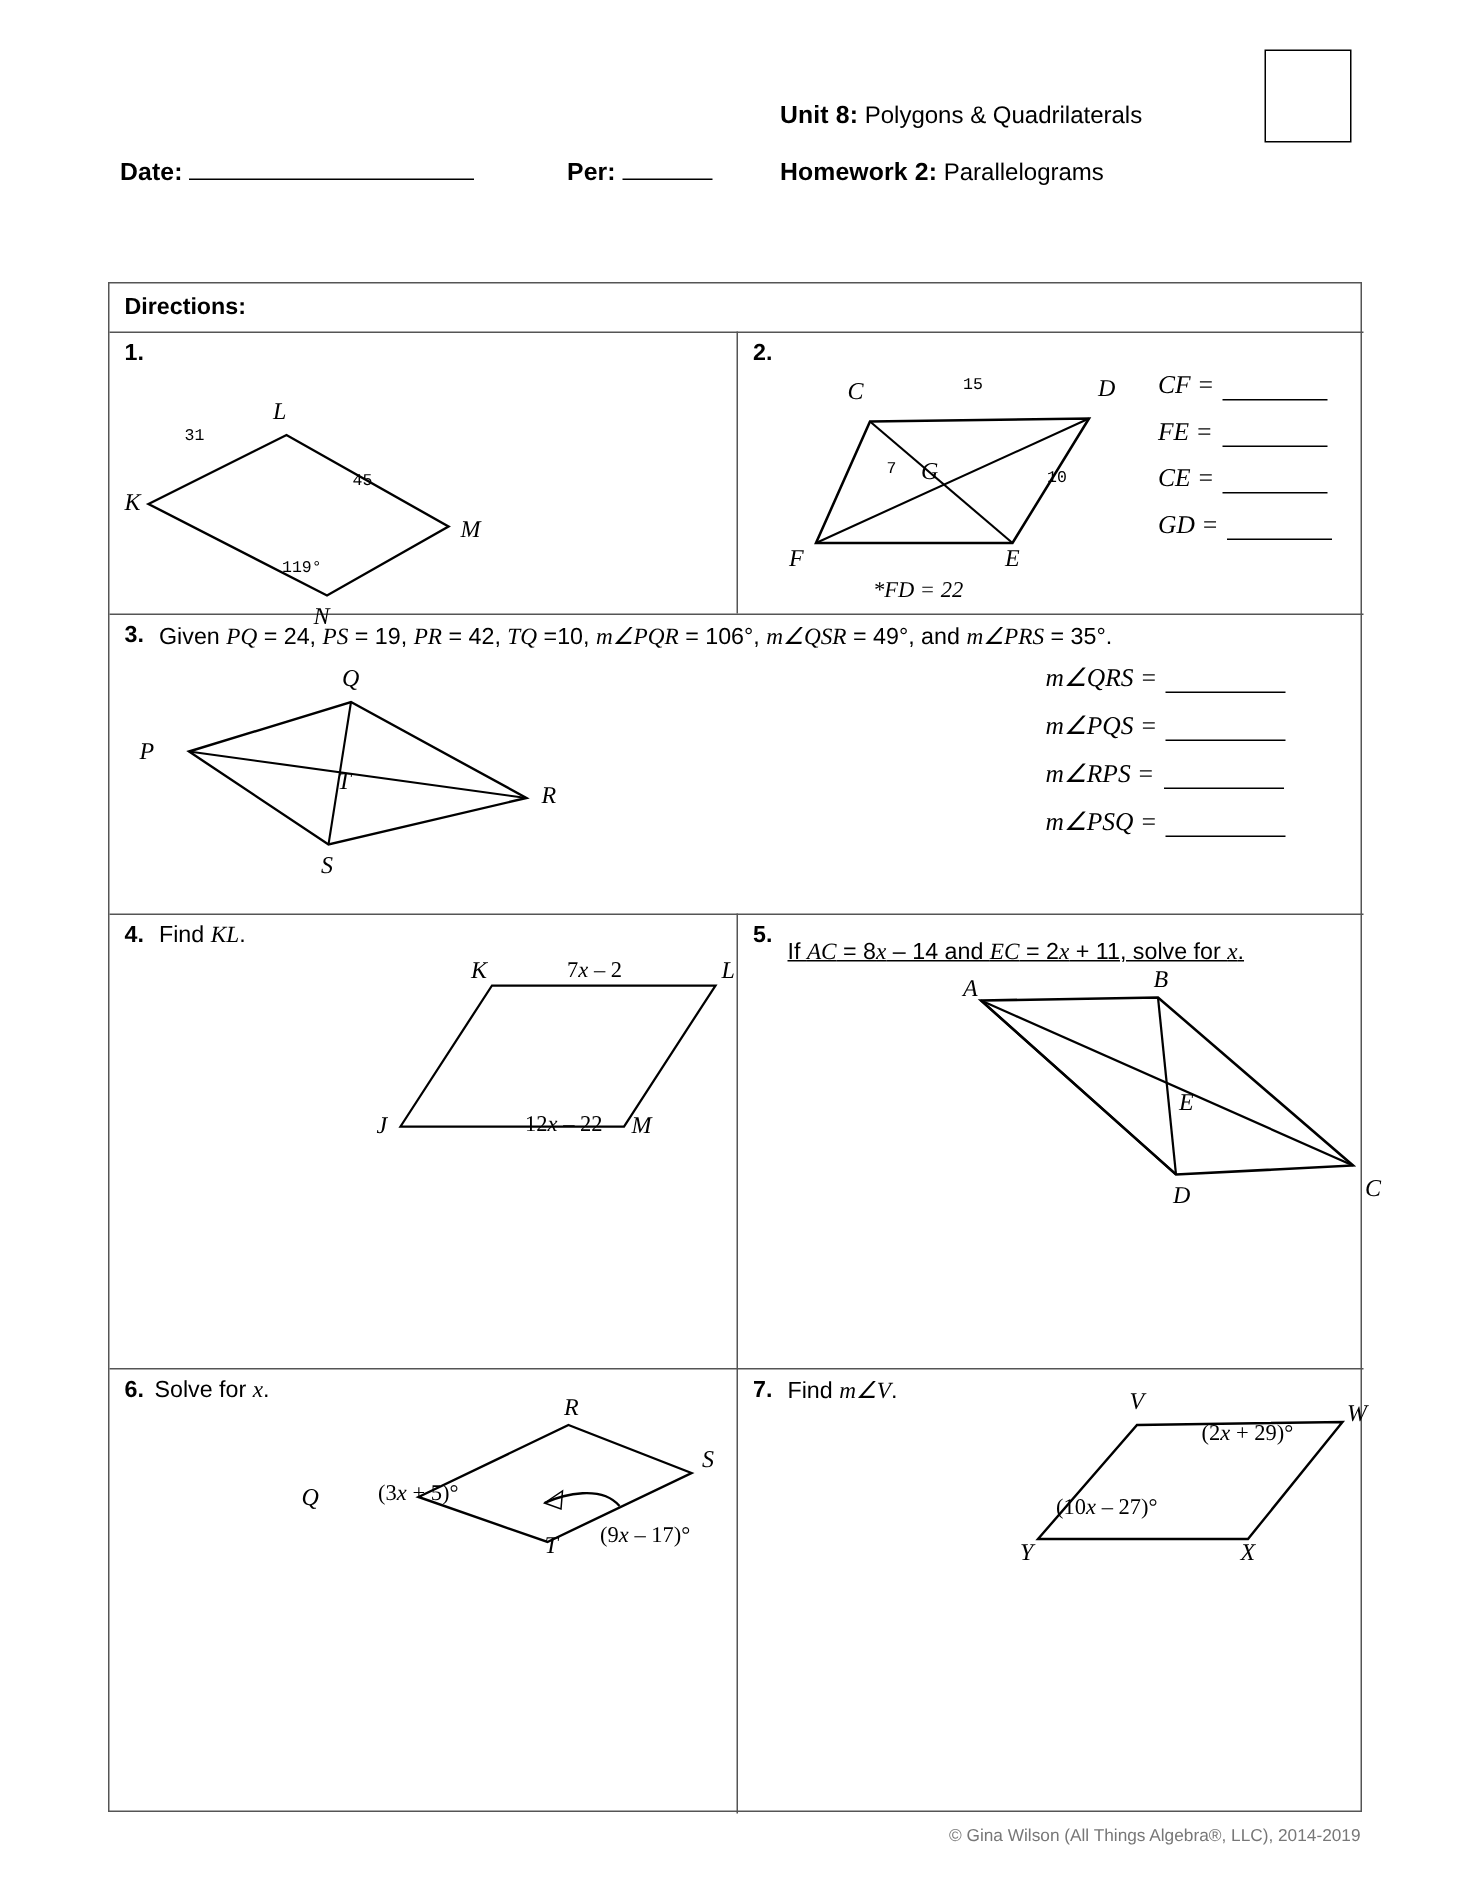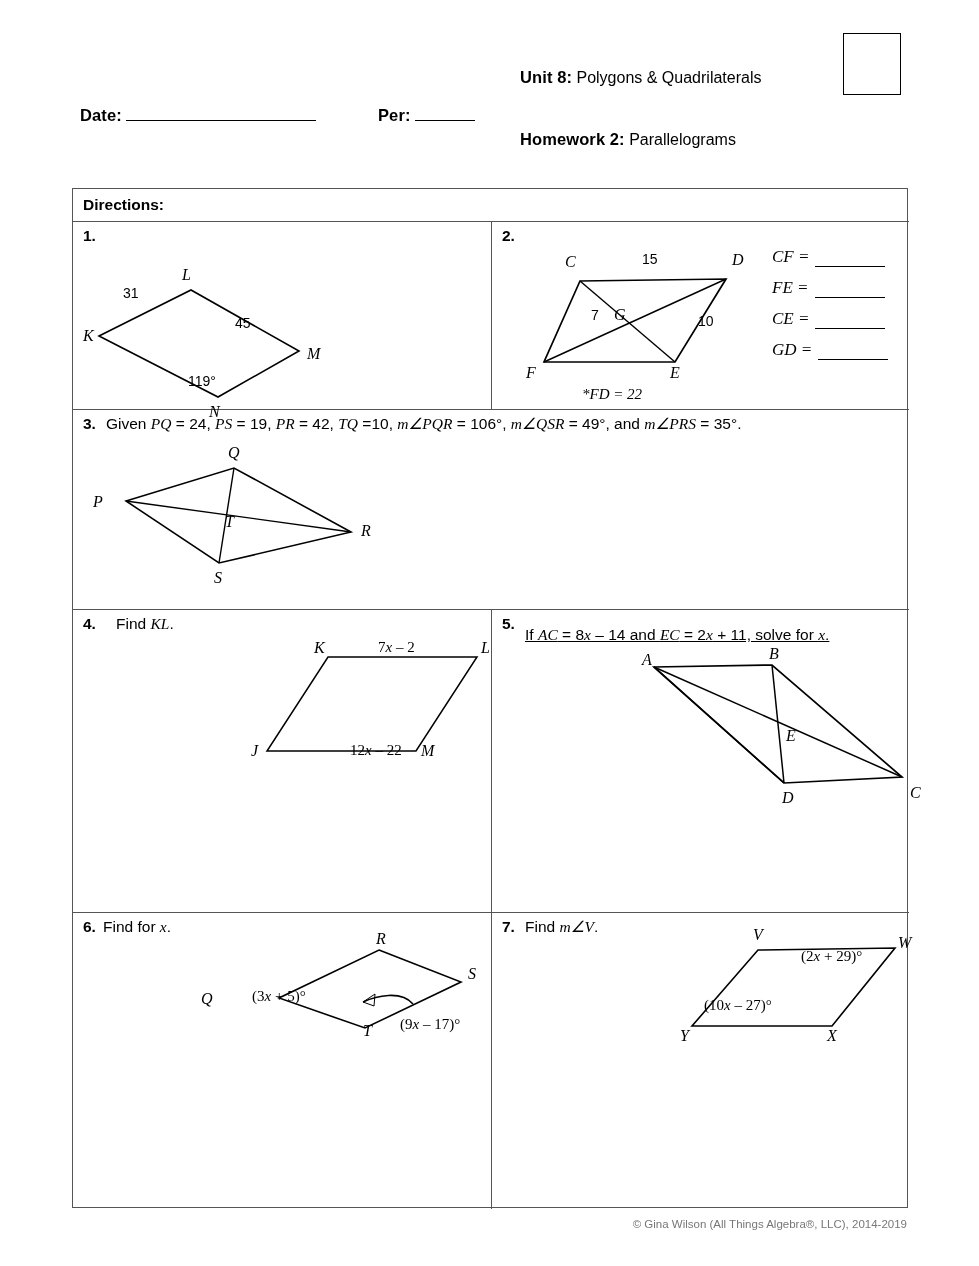--- a/index.html
+++ b/index.html
@@ -19,21 +19,21 @@
   .header { position: absolute; left: 0; top: 0; width: 979px; height: 180px; }
 
   .hdr-line { position: absolute; white-space: nowrap; }
   .lbl-bold { font-weight: bold; font-size: 16.5px; letter-spacing: .1px; }
   .lbl-reg  { font-weight: normal; font-size: 16px; }
 
   .name-lbl { left: 80px; top: 68px; }
   .date-lbl { left: 80px; top: 106px; }
   .per-lbl  { left: 378px; top: 106px; }
   .unit-lbl { left: 520px; top: 68px; }
-  .hw-lbl   { left: 520px; top: 106px; margin-top: 24px; }
+  .hw-lbl   { left: 520px; top: 106px; }
 
   .blank-line {
     display: inline-block;
     border-bottom: 1.6px solid #000;
     vertical-align: baseline;
   }
   .bl-name { width: 340px; }
   .bl-date { width: 190px; }
   .bl-per  { width: 60px; }
 
@@ -95,22 +95,22 @@
   
   .dlabel {
     position: absolute;
     font-family: "Liberation Serif", serif;
     font-style: italic;
     font-size: 16px;
     white-space: nowrap;
   }
   .dnum {
     position: absolute;
-    font-family: Liberation Sans, sans-serif;
-    font-size: 14px;
+    font-family: Liberation Mono, monospace;
+    font-size: 11px;
     white-space: nowrap;
   }
   .dexpr {
     position: absolute;
     font-family: "Liberation Serif", serif;
     font-size: 15px;
     white-space: nowrap;
   }
   .dexpr i { font-style: italic; }
 
@@ -233,25 +233,43 @@
       <line x1="25" y1="62" x2="250" y2="93" stroke="#000" stroke-width="1.4"></line>
       <line x1="133" y1="29" x2="118" y2="124" stroke="#000" stroke-width="1.4"></line>
     </svg>
     <div class="dlabel" style="left:20px; top:84px;">P</div>
     <div class="dlabel" style="left:155px; top:35px;">Q</div>
     <div class="dlabel" style="left:288px; top:113px;">R</div>
     <div class="dlabel" style="left:141px; top:160px;">S</div>
     <div class="dlabel" style="left:152px; top:104px;">T</div>
 
 
+    <div class="ans-list" style="left:624px; top:32px;">
+      <div class="ans-row">
+        <span>m∠QRS =</span>
+        <span class="ans-blank" style="width:80px; margin-left:6px;"></span>
+      </div>
+      <div class="ans-row">
+        <span>m∠PQS =</span>
+        <span class="ans-blank" style="width:80px; margin-left:6px;"></span>
+      </div>
+      <div class="ans-row">
+        <span>m∠RPS =</span>
+        <span class="ans-blank" style="width:80px; margin-left:6px;"></span>
+      </div>
+      <div class="ans-row">
+        <span>m∠PSQ =</span>
+        <span class="ans-blank" style="width:80px; margin-left:6px;"></span>
+      </div>
+    </div>
   </div>
 
   <div class="cell" style="left:0; top:420px; width:418px; height:303px;">
     <div class="qnum" style="left:10px; top:6px;">4.</div>
-    <div class="qtext" style="left:43px; top:6px;">
+    <div class="qtext" style="left:33px; top:6px;">
       <span>Find </span><span class="mathit">KL</span><span>.</span>
     </div>
 
     <svg width="240" height="130" style="left:170px; top:28px;">
       <polygon points="85,20 234,20 173,114 24,114" stroke="#000" stroke-width="1.5" fill="none"></polygon>
     </svg>
     <div class="dlabel" style="left:241px; top:30px;">K</div>
     <div class="dlabel" style="left:408px; top:30px;">L</div>
     <div class="dlabel" style="left:178px; top:133px;">J</div>
     <div class="dlabel" style="left:348px; top:133px;">M</div>
@@ -278,21 +296,21 @@
     <div class="dlabel" style="left:150px; top:42px;">A</div>
     <div class="dlabel" style="left:277px; top:36px;">B</div>
     <div class="dlabel" style="left:418px; top:175px;">C</div>
     <div class="dlabel" style="left:290px; top:180px;">D</div>
     <div class="dlabel" style="left:294px; top:118px;">E</div>
   </div>
 
   <div class="cell" style="left:0; top:723px; width:418px; height:297px;">
     <div class="qnum" style="left:10px; top:6px;">6.</div>
     <div class="qtext" style="left:30px; top:6px;">
-      <span>Find for </span><span class="mathit">x</span><span>.</span>
+      <span>Solve for </span><span class="mathit">x</span><span>.</span>
     </div>
 
     <svg width="270" height="120" style="left:140px; top:22px;">
       <polygon points="166,16 248,48 152,94 66,64" stroke="#000" stroke-width="1.6" fill="none"></polygon>
       <path d="M 150,68 C 163,62 188,56 200,70" stroke="#000" stroke-width="1.6" fill="none"></path>
       <polygon points="150,68 162,60 161,72" fill="#000" stroke="#000" stroke-width="1"></polygon>
     </svg>
     <div class="dlabel" style="left:303px; top:18px;">R</div>
     <div class="dlabel" style="left:395px; top:53px;">S</div>
     <div class="dlabel" style="left:290px; top:110px;">T</div>

